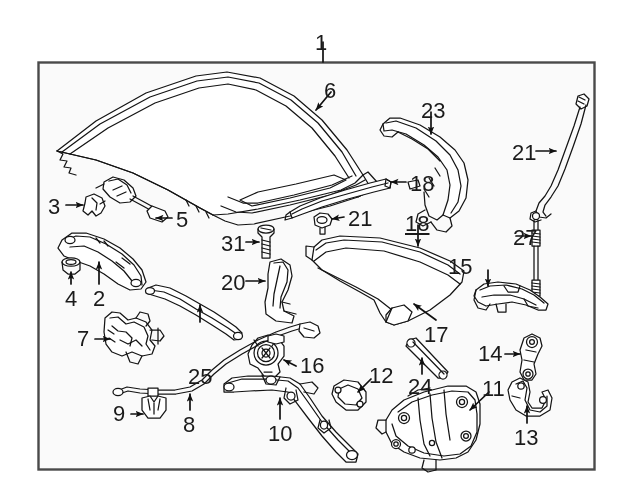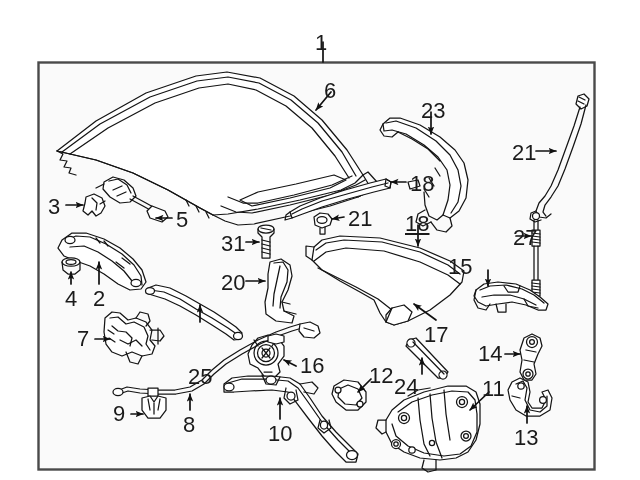--- a/index.html
+++ b/index.html
@@ -405,20 +405,20 @@
   <div class="lbl" style="left:448px;top:256px;">15</div>
   <div class="lbl" style="left:221px;top:272px;">20</div>
   <div class="lbl" style="left:65px;top:288px;">4</div>
   <div class="lbl" style="left:93px;top:288px;">2</div>
   <div class="lbl" style="left:188px;top:326px;margin-top:40px;">25</div>
   <div class="lbl" style="left:424px;top:324px;">17</div>
   <div class="lbl" style="left:77px;top:328px;">7</div>
   <div class="lbl" style="left:478px;top:343px;">14</div>
   <div class="lbl" style="left:300px;top:355px;">16</div>
   <div class="lbl" style="left:369px;top:365px;">12</div>
-  <div class="lbl" style="left:394px;top:376px;">24</div>
+  <div class="lbl" style="left:408px;top:376px;">24</div>
   <div class="lbl" style="left:482px;top:378px;">11</div>
   <div class="lbl" style="left:113px;top:403px;">9</div>
   <div class="lbl" style="left:183px;top:414px;">8</div>
   <div class="lbl" style="left:268px;top:423px;">10</div>
   <div class="lbl" style="left:514px;top:427px;">13</div>
 
 </div>
 
 </body></html>

